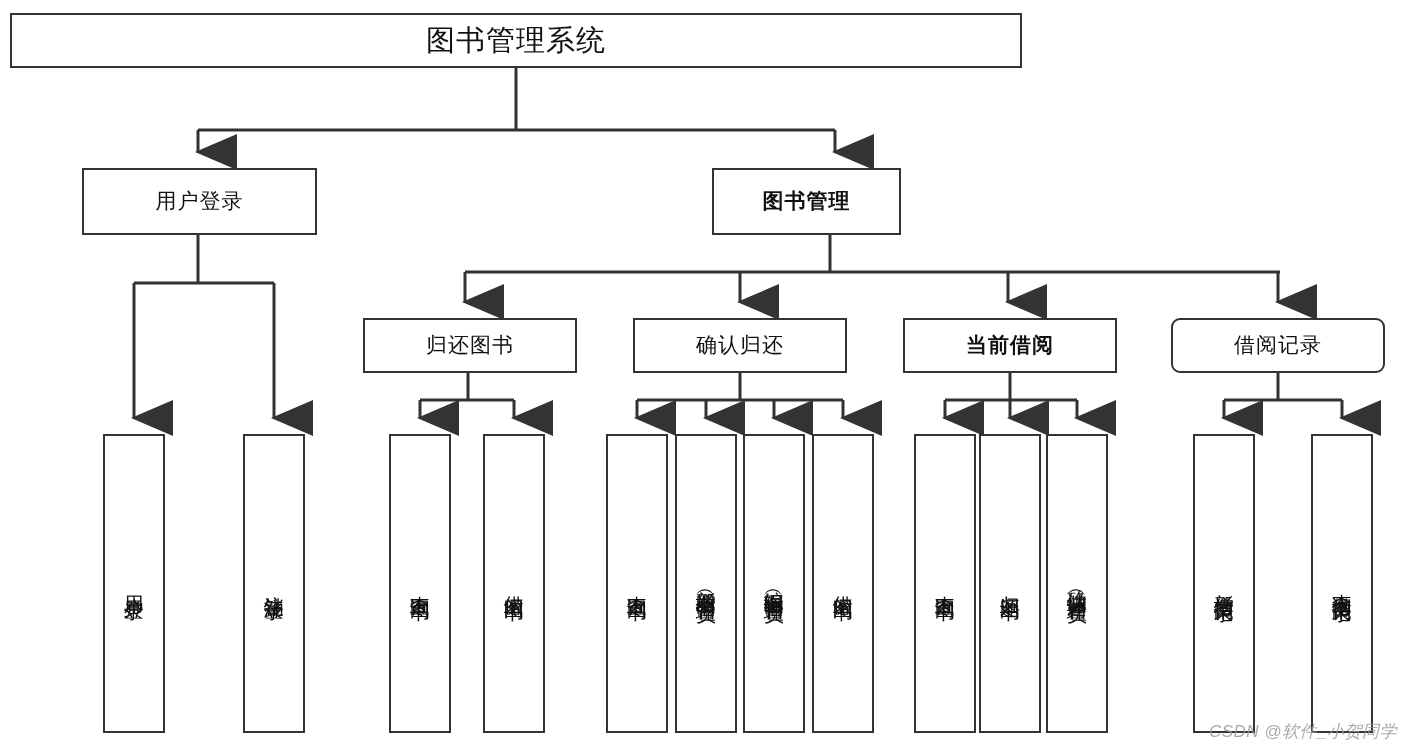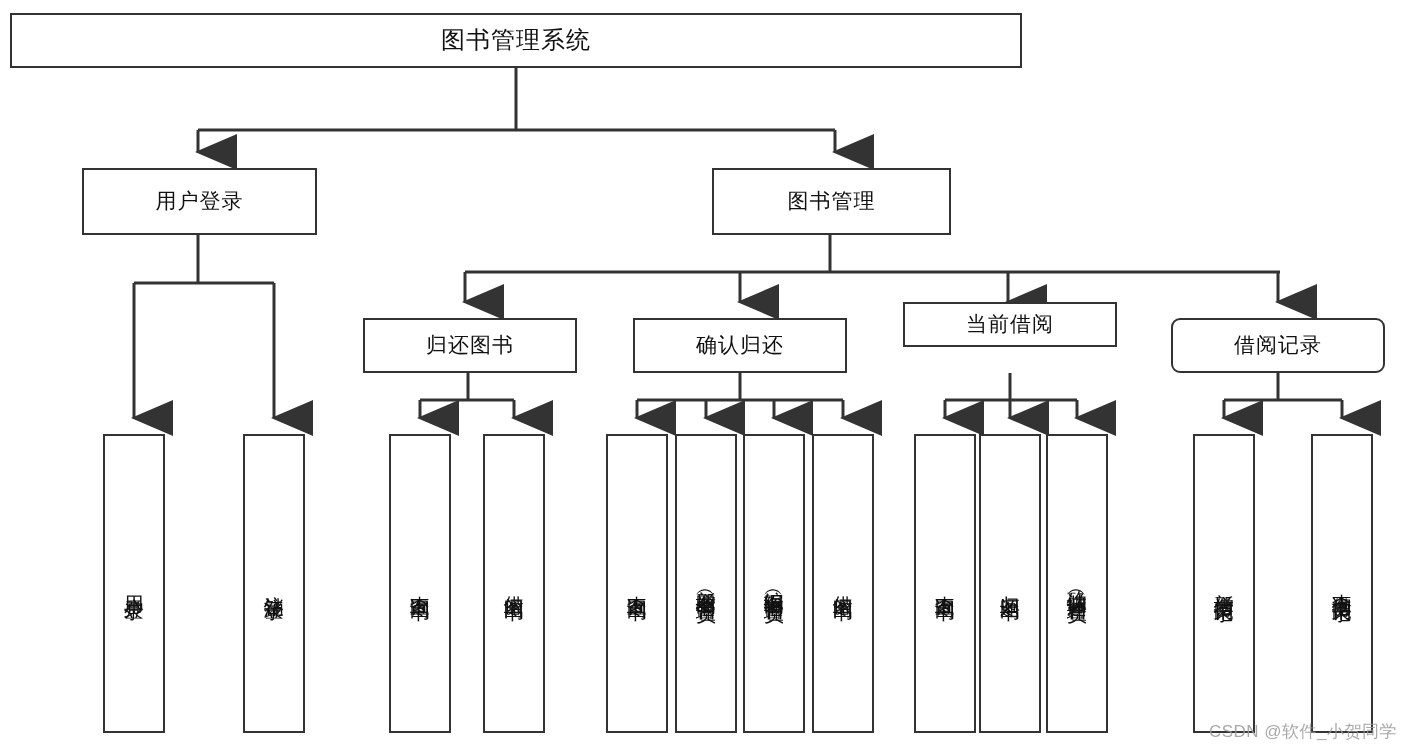--- a/index.html
+++ b/index.html
@@ -26,32 +26,33 @@
   }
   .node.vert .lbl{
     writing-mode:vertical-rl;
     text-orientation:upright;
     font-size:20px;
     line-height:1.22;
     letter-spacing:2px;
     white-space:normal;
     max-height:100%;
   }
-  .node.root .lbl{font-size:24px;}
+  .node.root .lbl{font-size:29px;}
   .node.lvl2 .lbl{font-size:21px;}
   .node.lvl3 .lbl{font-size:21px;}
   #watermark{
     position:absolute;
     right:8px;
     bottom:4px;
     font-size:17px;
     color:#9a9a9a;
     letter-spacing:0.5px;
     white-space:nowrap;
     opacity:.85;
+    font-style:italic;
   }
 </style>
 </head>
 <body>
 
 <div id="stage">
 
   <svg id="edges" viewBox="0 0 1405 747" xmlns="http://www.w3.org/2000/svg">
     <defs>
       <marker id="arrow" viewBox="0 0 12 14" refX="6" refY="13" markerWidth="12" markerHeight="14" orient="auto-start-reverse">
@@ -102,31 +103,31 @@
     </g>
   </svg>
 
   <div class="node root" style="left:10px;top:13px;width:1012px;height:55px;">
     <span class="lbl">图书管理系统</span>
   </div>
 
   <div class="node lvl2" style="left:82px;top:168px;width:235px;height:67px;">
     <span class="lbl">用户登录</span>
   </div>
-  <div class="node lvl2" style="left:712px;top:168px;width:239px;height:67px;">
+  <div class="node lvl2" style="left:712px;top:168px;width:189px;height:67px;font-weight:bold;">
     <span class="lbl">图书管理</span>
   </div>
 
   <div class="node lvl3" style="left:363px;top:318px;width:214px;height:55px;">
     <span class="lbl">归还图书</span>
   </div>
   <div class="node lvl3" style="left:633px;top:318px;width:214px;height:55px;">
     <span class="lbl">确认归还</span>
   </div>
-  <div class="node lvl3" style="left:903px;top:302px;width:214px;height:45px;">
+  <div class="node lvl3" style="left:903px;top:318px;width:214px;height:55px;font-weight:bold;">
     <span class="lbl">当前借阅</span>
   </div>
   <div class="node lvl3" style="left:1171px;top:318px;width:214px;height:55px;border-radius:9px;">
     <span class="lbl">借阅记录</span>
   </div>
 
   <div class="node vert" style="left:103px;top:434px;width:62px;height:299px;">
     <span class="lbl">用户登录</span>
   </div>
   <div class="node vert" style="left:243px;top:434px;width:62px;height:299px;">

